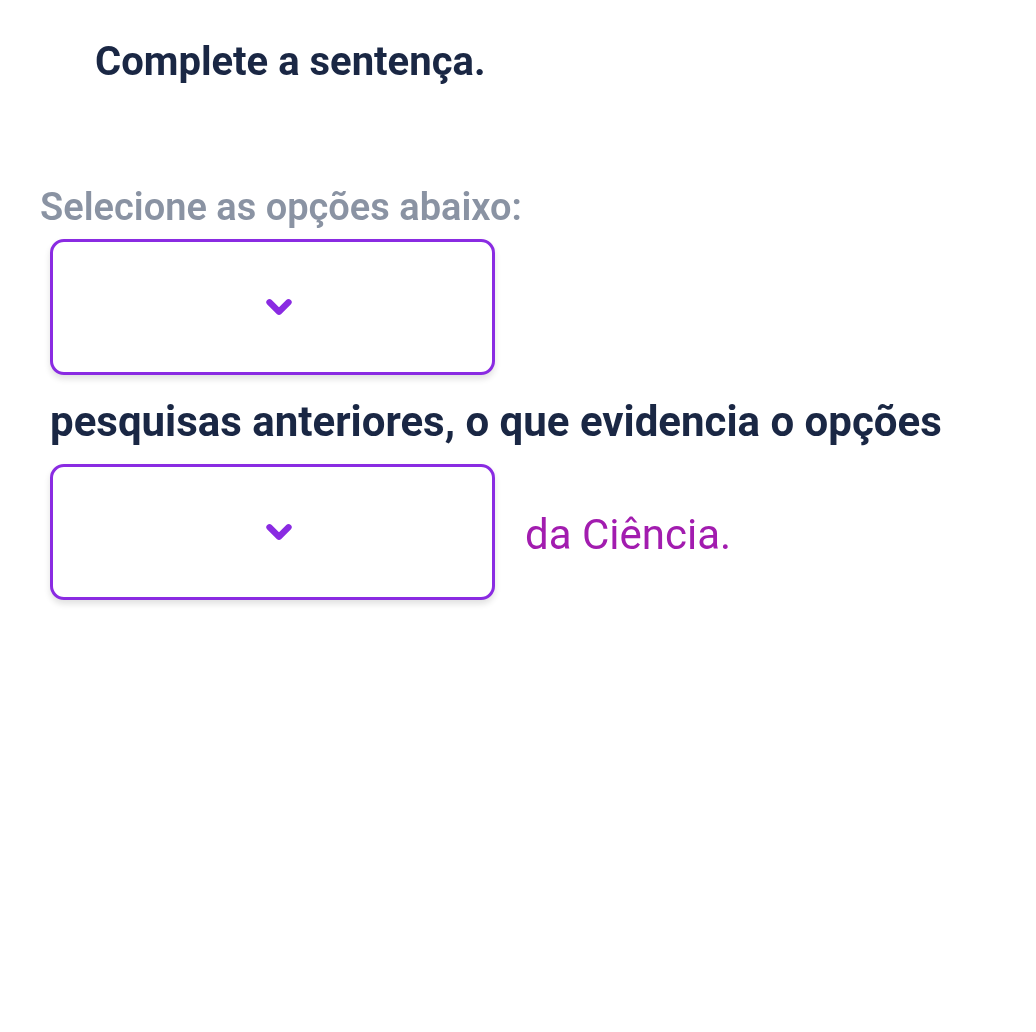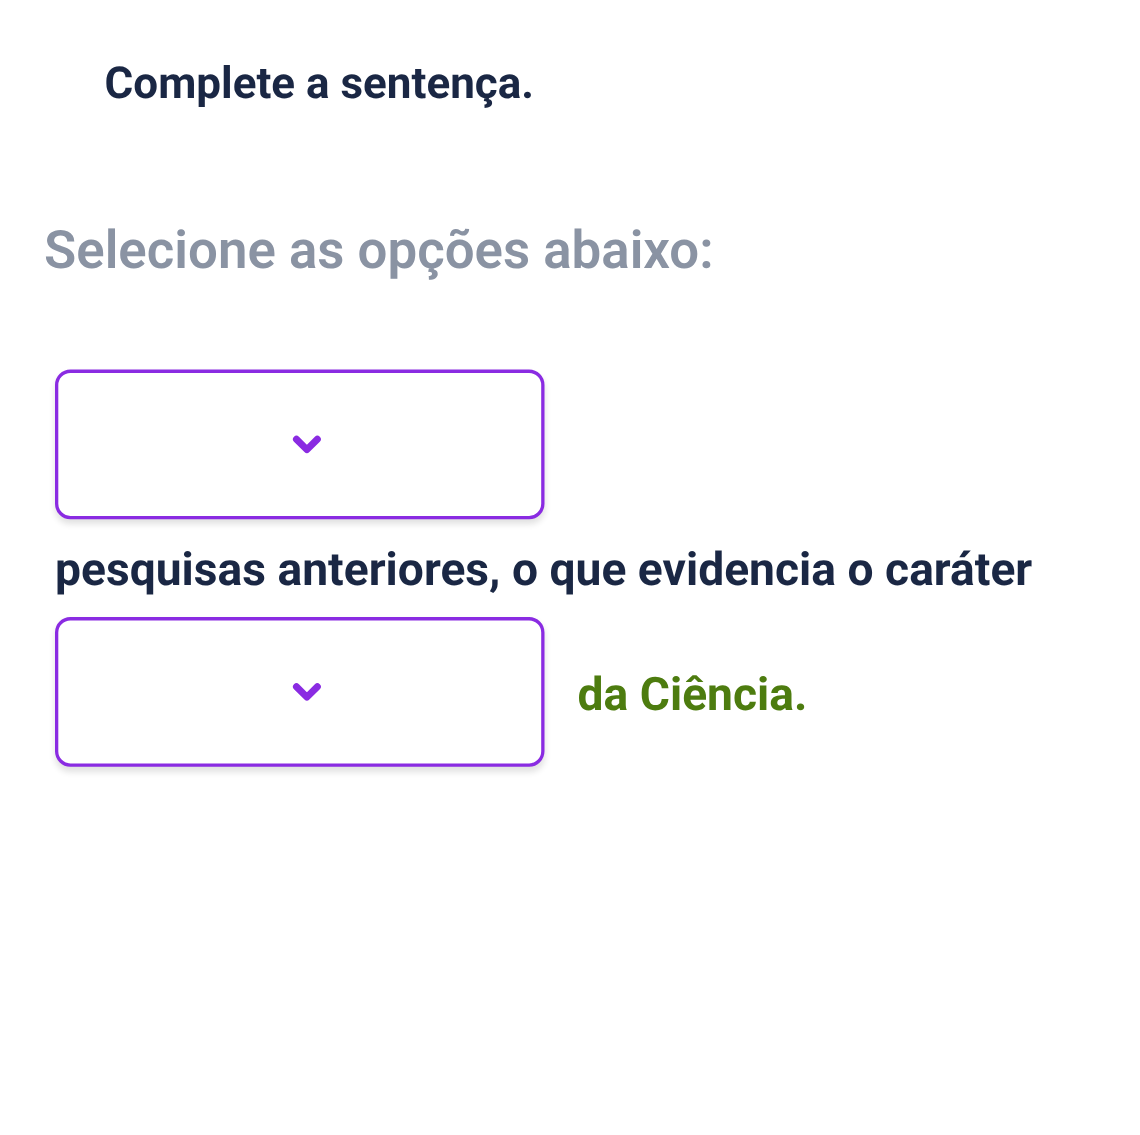--- a/index.html
+++ b/index.html
@@ -7,35 +7,34 @@
   }
   html, body {
     margin: 0;
     padding: 0;
     width: 1036px;
     height: 1032px;
     background: #ffffff;
     font-family: -apple-system, BlinkMacSystemFont, "Segoe UI", Roboto, "Helvetica Neue", Arial, sans-serif;
   }
   .container {
-    padding: 44px 40px;
+    padding: 30px 40px;
   }
   .title {
     font-size: 40px;
     font-weight: 700;
     color: #1a2744;
     margin: 0 0 0 55px;
     padding-top: 8px;
   }
   .instruction {
-    font-size: 48px;
+    font-size: 38px;
     font-weight: 600;
     color: #8a93a3;
     margin-top: 100px;
-    margin-bottom: 70px;
   }
   .sentence-block {
     margin-left: 10px;
     font-size: 42px;
     font-weight: 700;
     color: #1a2744;
     line-height: 1.55;
   }
   .sentence-line {
     display: block;
@@ -71,22 +70,22 @@
     stroke-linejoin: round;
   }
   .dropdown-value {
     font-size: 36px;
     font-weight: 600;
     color: #1a2744;
     margin-right: 12px;
   }
   .trailing-text {
     font-size: 42px;
-    font-weight: 700;
-    color: #4d7c0f;
+    font-weight: 400;
+    color: #a21caf;
   }
 </style>
 </head>
 <body>
 
 <div class="container">
 
   <h2 class="title">Complete a sentença.</h2>
 
   <div class="instruction">Selecione as opções abaixo:</div>
@@ -94,21 +93,21 @@
   <div class="sentence-block">
 
 
     <div class="dropdown">
       <span class="dropdown-value"></span>
       <svg class="chevron" viewBox="0 0 24 24">
         <polyline points="6 9 12 15 18 9"></polyline>
       </svg>
     </div>
 
-    <span class="sentence-line">pesquisas anteriores, o que evidencia o caráter</span>
+    <span class="sentence-line">pesquisas anteriores, o que evidencia o opções</span>
 
     <div class="inline-row">
       <div class="dropdown">
         <span class="dropdown-value"></span>
         <svg class="chevron" viewBox="0 0 24 24">
           <polyline points="6 9 12 15 18 9"></polyline>
         </svg>
       </div>
       <span class="trailing-text">da Ciência.</span>
     </div>

